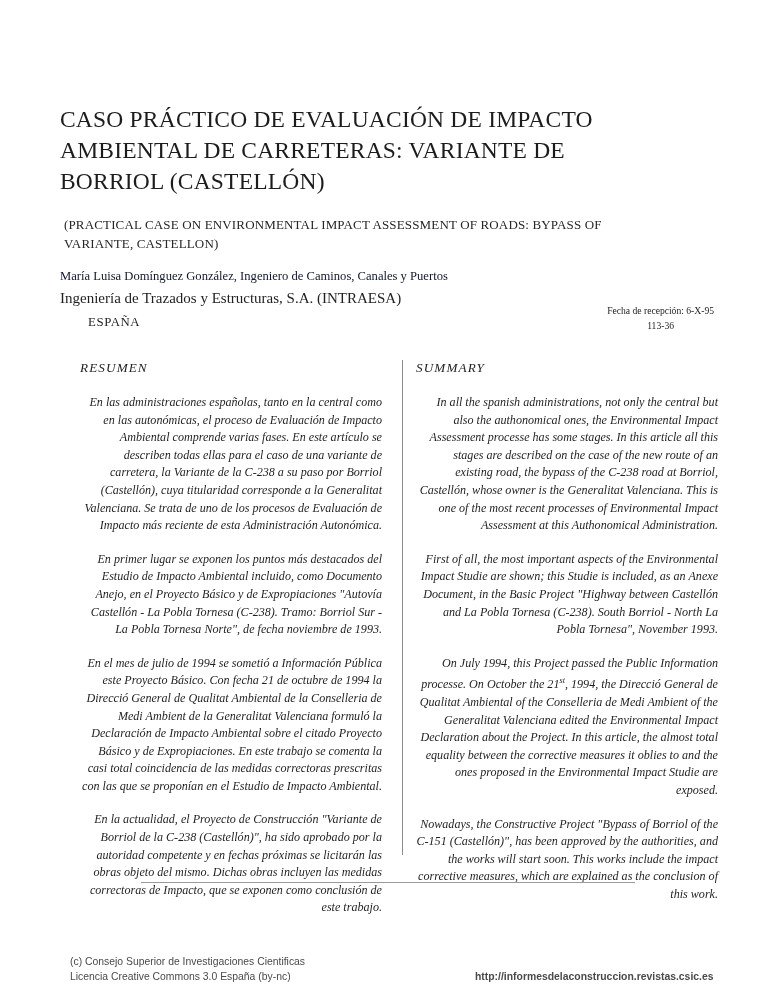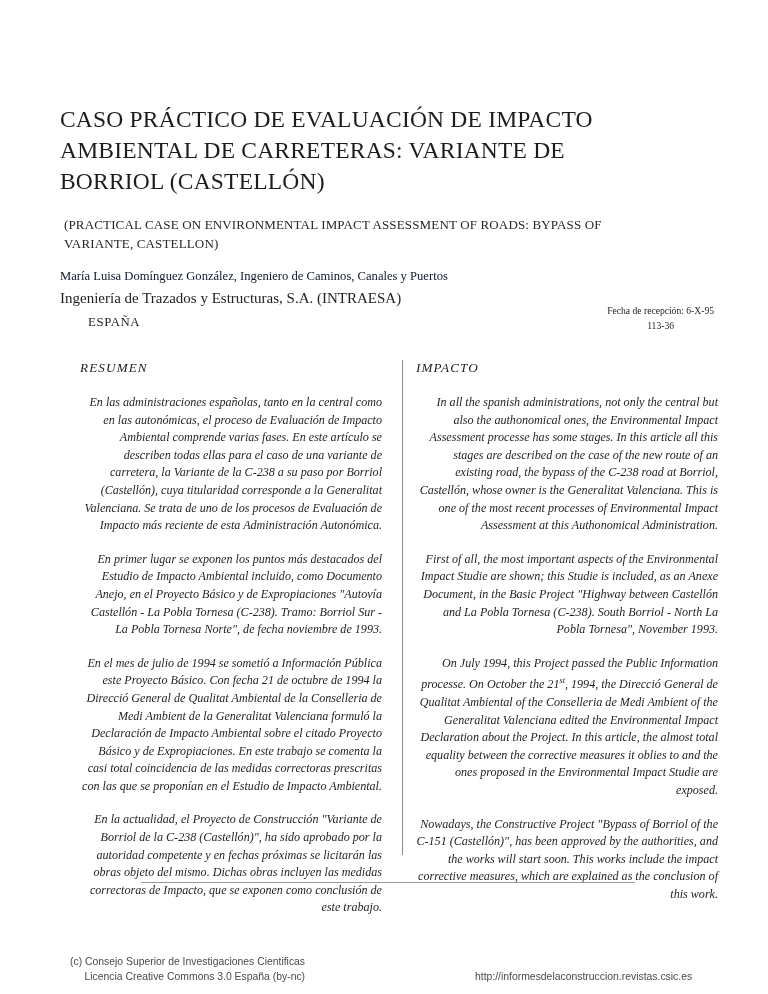--- a/index.html
+++ b/index.html
@@ -152,31 +152,31 @@
   .footer {
     position: absolute;
     left: 0;
     top: 955px;
     width: 768px;
     height: 40px;
     font-family: "Liberation Sans", "DejaVu Sans", sans-serif;
     font-size: 10.4px;
     line-height: 14.5px;
     color: #4a4a4a;
-    text-align: right;
   }
   .footer-left {
     position: absolute;
     left: 70px;
     top: 0;
   }
   .footer-right {
     position: absolute;
     left: 475px;
     top: 15px;
+    font-weight: bold;
   }
 </style>
 </head>
 <body>
 
 <div class="page">
 
   <div class="title-block">
     <h1 class="doc-title">
       <span>CASO PRÁCTICO DE EVALUACIÓN DE IMPACTO</span><br>
@@ -209,21 +209,21 @@
 
     <div class="col col-left">
       <div class="section-head">RESUMEN</div>
       <p class="abs-p">En las administraciones españolas, tanto en la central como en las autonómicas, el proceso de Evaluación de Impacto Ambiental comprende varias fases. En este artículo se describen todas ellas para el caso de una variante de carretera, la Variante de la C-238 a su paso por Borriol (Castellón), cuya titularidad corresponde a la Generalitat Valenciana. Se trata de uno de los procesos de Evaluación de Impacto más reciente de esta Administración Autonómica.</p>
       <p class="abs-p">En primer lugar se exponen los puntos más destacados del Estudio de Impacto Ambiental incluido, como Documento Anejo, en el Proyecto Básico y de Expropiaciones "Autovía Castellón - La Pobla Tornesa (C-238). Tramo: Borriol Sur - La Pobla Tornesa Norte", de fecha noviembre de 1993.</p>
       <p class="abs-p">En el mes de julio de 1994 se sometió a Información Pública este Proyecto Básico. Con fecha 21 de octubre de 1994 la Direcció General de Qualitat Ambiental de la Conselleria de Medi Ambient de la Generalitat Valenciana formuló la Declaración de Impacto Ambiental sobre el citado Proyecto Básico y de Expropiaciones. En este trabajo se comenta la casi total coincidencia de las medidas correctoras prescritas con las que se proponían en el Estudio de Impacto Ambiental.</p>
       <p class="abs-p">En la actualidad, el Proyecto de Construcción "Variante de Borriol de la C-238 (Castellón)", ha sido aprobado por la autoridad competente y en fechas próximas se licitarán las obras objeto del mismo. Dichas obras incluyen las medidas correctoras de Impacto, que se exponen como conclusión de este trabajo.</p>
     </div>
 
     <div class="col col-right">
-      <div class="section-head">IMPACTO</div>
+      <div class="section-head">SUMMARY</div>
       <p class="abs-p">In all the spanish administrations, not only the central but also the authonomical ones, the Environmental Impact Assessment processe has some stages. In this article all this stages are described on the case of the new route of an existing road, the bypass of the C-238 road at Borriol, Castellón, whose owner is the Generalitat Valenciana. This is one of the most recent processes of Environmental Impact Assessment at this Authonomical Administration.</p>
       <p class="abs-p">First of all, the most important aspects of the Environmental Impact Studie are shown; this Studie is included, as an Anexe Document, in the Basic Project "Highway between Castellón and La Pobla Tornesa (C-238). South Borriol - North La Pobla Tornesa", November 1993.</p>
       <p class="abs-p">On July 1994, this Project passed the Public Information processe. On October the 21<sup>st</sup>, 1994, the Direcció General de Qualitat Ambiental of the Conselleria de Medi Ambient of the Generalitat Valenciana edited the Environmental Impact Declaration about the Project. In this article, the almost total equality between the corrective measures it oblies to and the ones proposed in the Environmental Impact Studie are exposed.</p>
       <p class="abs-p">Nowadays, the Constructive Project "Bypass of Borriol of the C-151 (Castellón)", has been approved by the authorities, and the works will start soon. This works include the impact corrective measures, which are explained as the conclusion of this work.</p>
     </div>
 
   </div>
 
   <div class="bottom-rule"></div>
 

